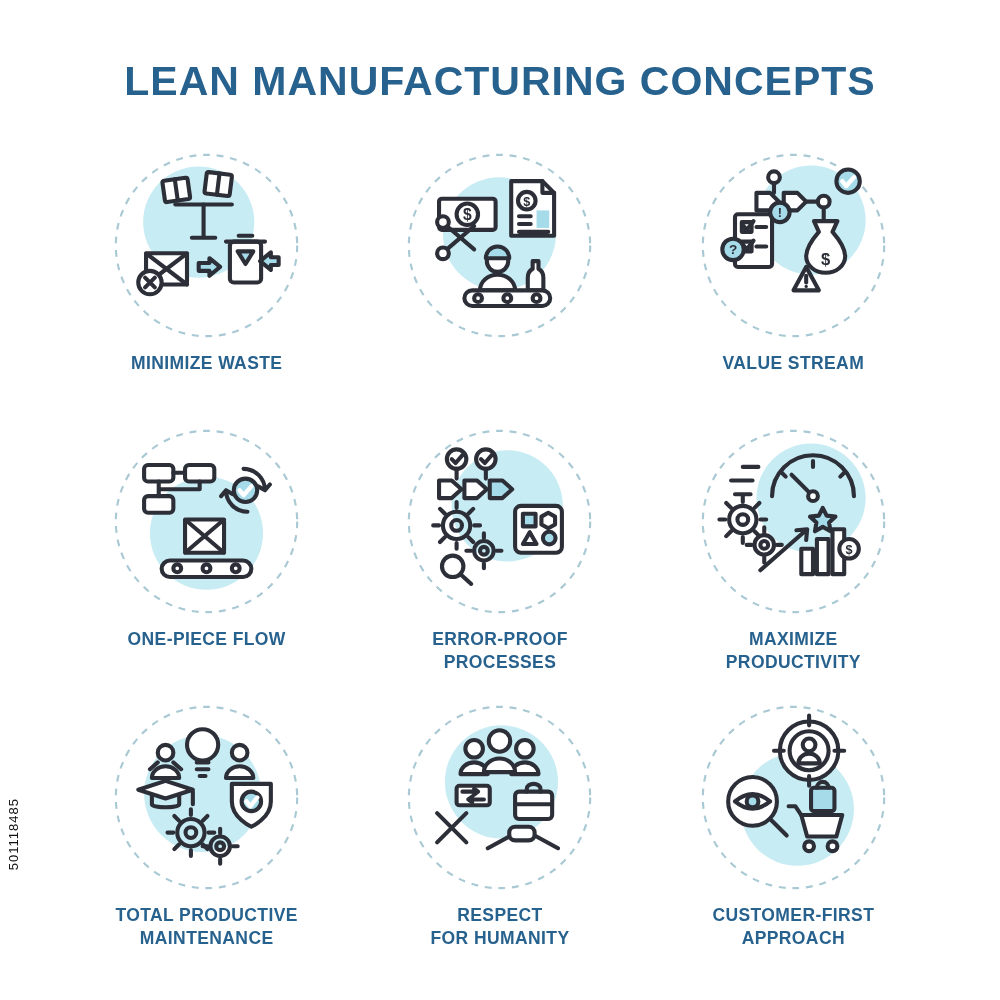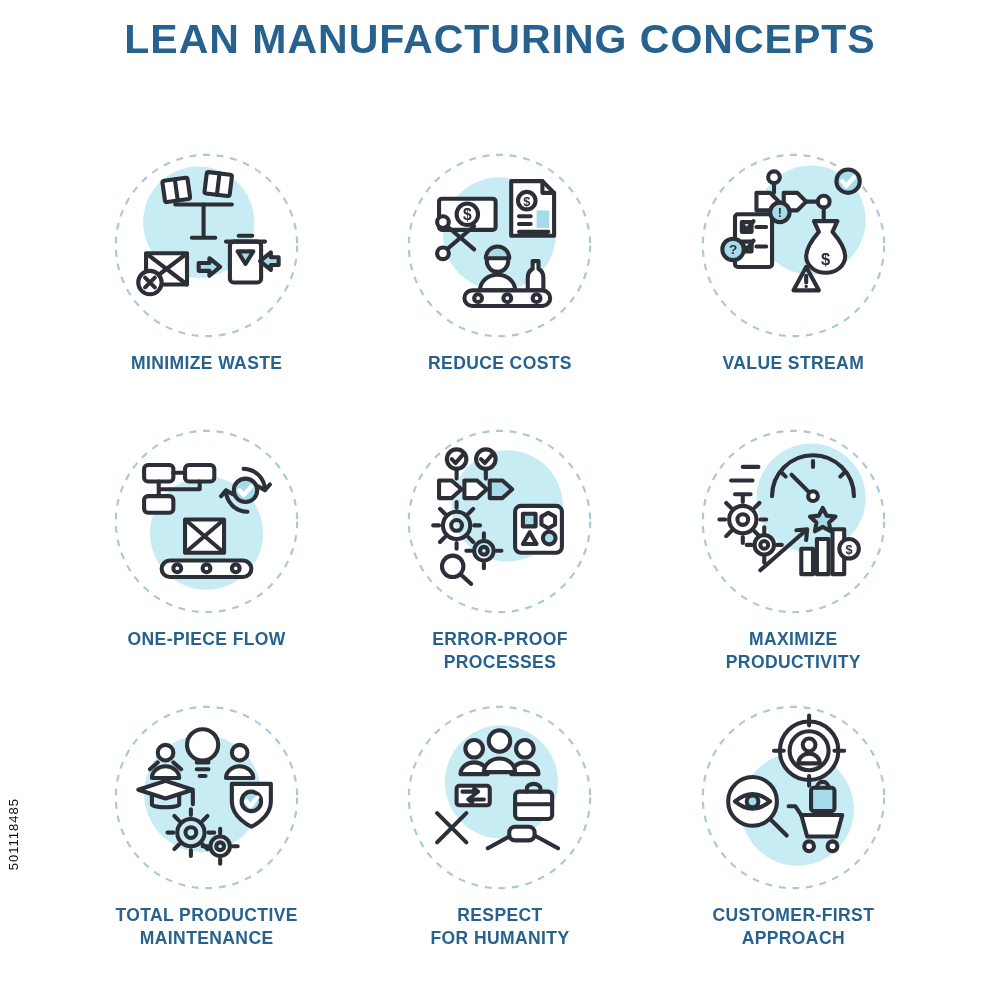--- a/index.html
+++ b/index.html
@@ -1,22 +1,22 @@
 <!DOCTYPE html>
 <html><head>
 <meta charset="utf-8">
 <style>
   html,body{margin:0;padding:0;background:#fff;}
   .canvas{
     position:relative;width:1000px;height:1000px;background:#ffffff;
     font-family:"Liberation Sans",sans-serif;overflow:hidden;
   }
   .title{
-    text-align:center;font-size:41px;font-weight:bold;
-    color:#27618e;letter-spacing:1px;margin-top:16px;
+    padding-top:58px;text-align:center;font-size:41px;font-weight:bold;
+    color:#27618e;letter-spacing:1px;
   }
   .grid{
     position:absolute;top:148px;left:60px;width:880px;
     display:grid;grid-template-columns:repeat(3,1fr);row-gap:26px;
   }
   .cell{display:flex;flex-direction:column;align-items:center;}
   .icon-wrap{width:195px;height:195px;}
   .label{
     margin-top:9px;max-width:230px;text-align:center;font-size:17.5px;
     font-weight:bold;color:#27618e;letter-spacing:.4px;line-height:1.32;
@@ -90,21 +90,20 @@
         <path class="k" d="M120,70 h12 M120,78 h12 M120,86 h30"></path>
         <path class="kw" d="M134,124 v-8 h6 v8 c4,2 5,5 5,9 v13 h-16 v-13 c0,-4 1,-7 5,-9 z"></path>
         <circle class="kw" cx="98" cy="116" r="11"></circle>
         <path class="kt" d="M86,113 a12,12 0 0 1 24,0 z"></path>
         <path class="kw" d="M80,146 a18,16 0 0 1 36,0 z"></path>
         <rect class="kw" x="64" y="146" width="88" height="16" rx="8"></rect>
         <circle class="k" cx="78" cy="154" r="4"></circle>
         <circle class="k" cx="108" cy="154" r="4"></circle>
         <circle class="k" cx="138" cy="154" r="4"></circle>
       </svg>
-      <div class="label">REDUCE COSTS</div>
     </div>
 
     <div class="cell">
       <svg class="icon-wrap" viewBox="0 0 200 200">
         <circle class="dash" cx="100" cy="100" r="93"></circle>
         <circle class="blob" cx="118" cy="74" r="56"></circle>
         <circle class="kw" cx="80" cy="30" r="6"></circle>
         <path class="k" d="M80,36 v10"></path>
         <path class="kw" d="M62,46 h14 l9,9 -9,9 h-14 z"></path>
         <path class="kw" d="M90,46 h14 l9,9 -9,9 h-14 z"></path>

